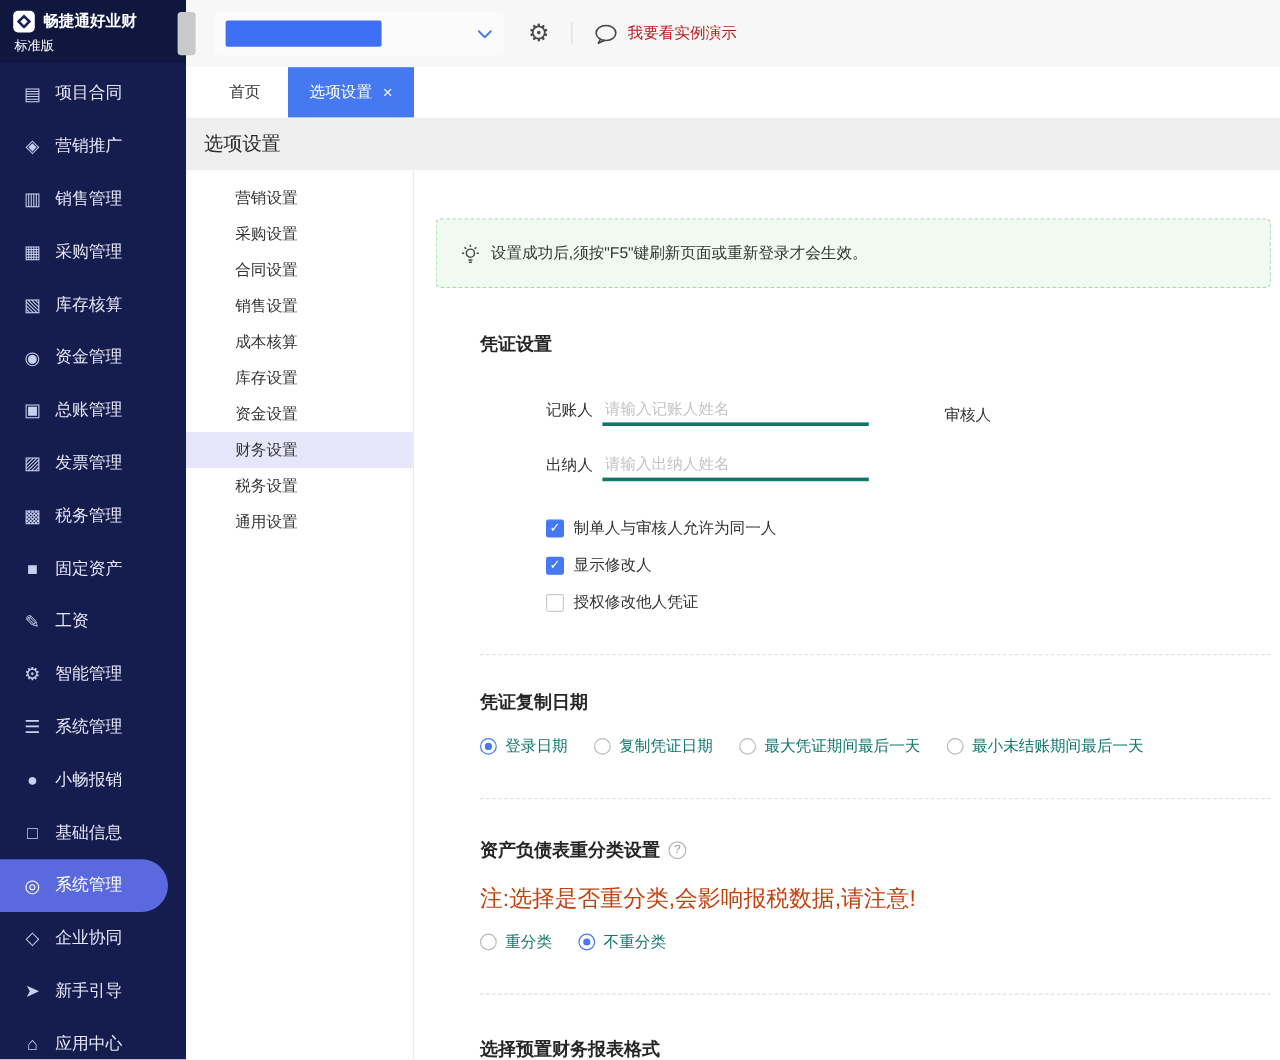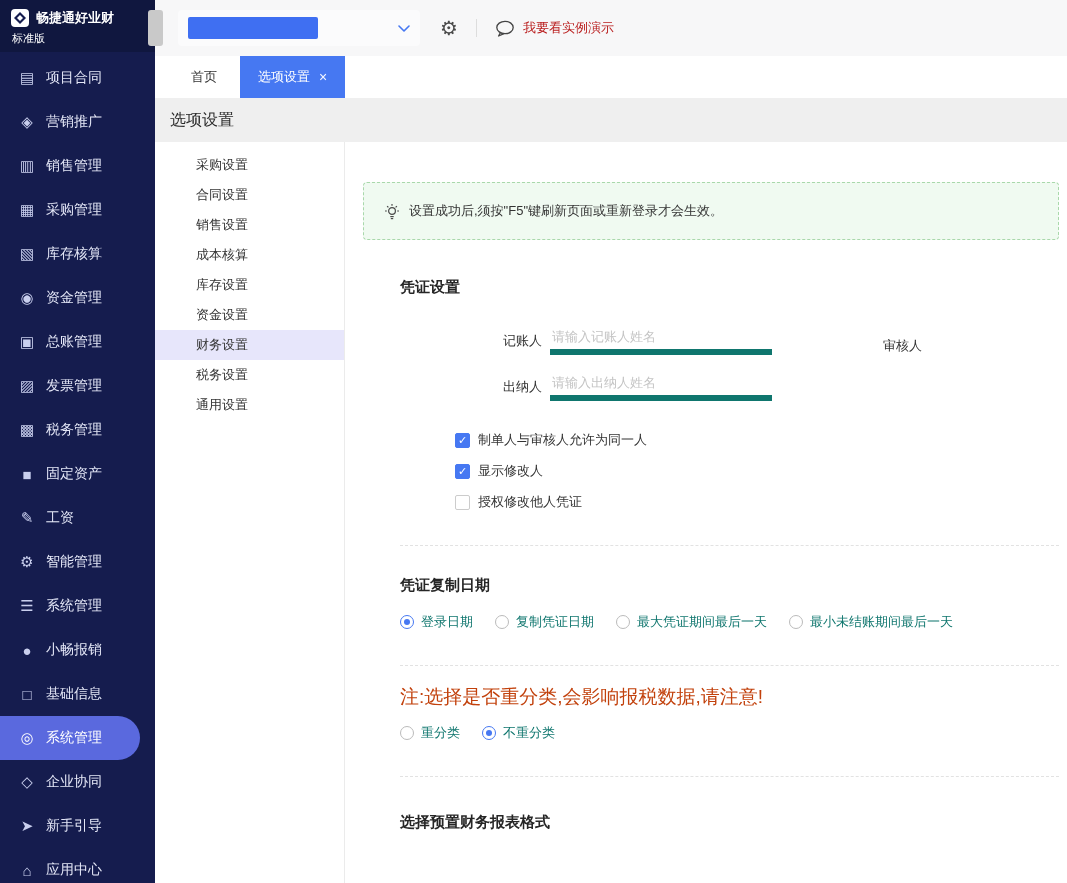--- a/index.html
+++ b/index.html
@@ -47,22 +47,22 @@
   .banner { height:58px; background:#f0faf1; border:1px dashed #a9d8ab; border-radius:4px; display:flex; align-items:center; padding-left:20px; gap:9px; font-size:13px; color:#333; margin-bottom:38px; }
 
   .sections { padding-left:37px; }
   .section-title { font-size:15px; font-weight:bold; color:#262626; display:flex; align-items:center; gap:7px; }
   .help { width:15px; height:15px; border-radius:50%; border:1px solid #b5b5b5; color:#9a9a9a; font-size:10px; font-weight:normal; display:flex; align-items:center; justify-content:center; cursor:pointer; }
 
   .fields { margin-left:55px; margin-top:28px; }
   .field-row { display:flex; align-items:flex-end; margin-bottom:16px; height:30px; }
   .field { display:flex; align-items:center; }
   .field.second { margin-left:63px; }
-  .field-label { font-size:13px; color:#333; margin-right:8px; white-space:nowrap;margin-left:48px; }
-  .field input { width:222px; border:none; border-bottom:6px solid #0f766e; font-size:13px; padding:4px 2px; background:transparent; outline:none; font-family:Liberation Mono, monospace; color:#000000; }
+  .field-label { font-size:13px; color:#333; margin-right:8px; white-space:nowrap; }
+  .field input { width:222px; border:none; border-bottom:3px solid #0f766e; font-size:13px; padding:4px 2px; background:transparent; outline:none; font-family:Liberation Sans, sans-serif; color:#000000; }
   .field input::placeholder { color:#c4c4c4; }
 
   .checks { margin-left:55px; margin-top:30px; }
   .check-row { display:flex; align-items:center; gap:8px; margin-bottom:13px; font-size:13px; color:#333; cursor:pointer; }
   .checkbox { width:15px; height:15px; border-radius:2px; border:1px solid #ccc; background:#fff; display:flex; align-items:center; justify-content:center; flex-shrink:0; }
   .checkbox.checked { background:#4678f2; border-color:#4678f2; }
   .checkmark { color:#fff; font-size:11px; line-height:1; }
 
   .divider { border-top:1px dashed #e2e2e2; margin-top:34px; }
 
@@ -206,20 +206,23 @@
       </div>
     </div>
 
     <div class="title-band">
         <span>选项设置</span>
       </div>
 
     <div class="content-row">
 
       <div class="settings-menu">
+        <div class="menu-item">
+            <span>营销设置</span>
+          </div>
         <div class="menu-item">
             <span>采购设置</span>
           </div>
         <div class="menu-item">
             <span>合同设置</span>
           </div>
         <div class="menu-item">
             <span>销售设置</span>
           </div>
         <div class="menu-item">
@@ -320,20 +323,24 @@
                 <span>最大凭证期间最后一天</span>
               </label>
             <label class="radio-opt">
                 <span class="radio"></span>
                 <span>最小未结账期间最后一天</span>
               </label>
           </div>
 
           <div class="divider"></div>
 
+          <div class="section-title mt33">
+            <span>资产负债表重分类设置</span>
+            <span class="help">?</span>
+          </div>
           <div class="note">注:选择是否重分类,会影响报税数据,请注意!</div>
           <div class="radio-row rt14">
             <label class="radio-opt">
                 <span class="radio"></span>
                 <span>重分类</span>
               </label>
             <label class="radio-opt">
                 <span class="radio selected"></span>
                 <span>不重分类</span>
               </label>

